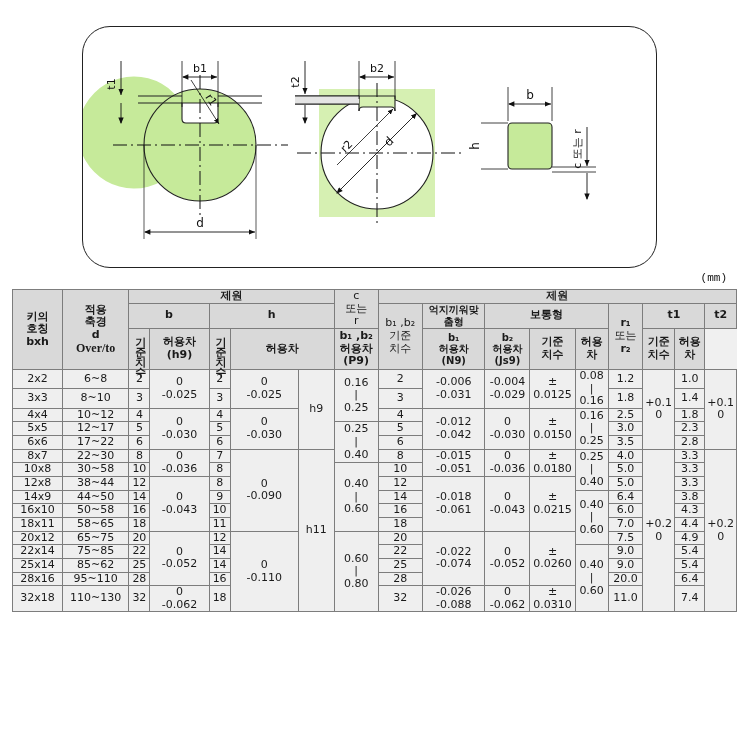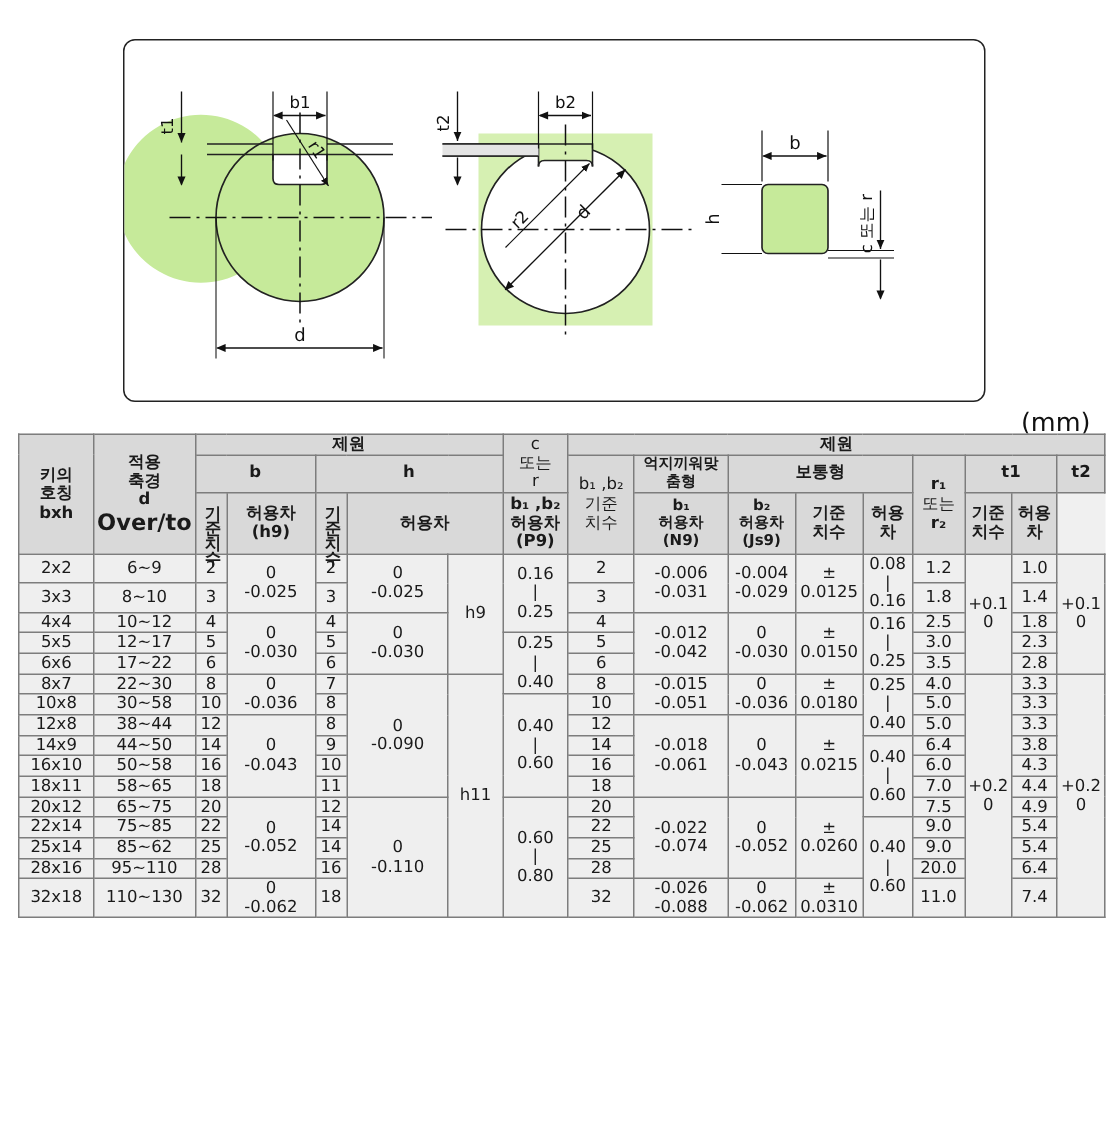--- a/index.html
+++ b/index.html
@@ -6,25 +6,25 @@
   body{
     width:737px;height:751px;
     background:#ffffff;
     font-family:"DejaVu Sans","Liberation Sans",sans-serif;
     font-size:11px;color:#111;
     overflow:hidden;
   }
   
   #diagram-panel{
     position:absolute;left:82px;top:26px;width:573px;height:240px;
-    border:1.6px solid #222;border-radius:8px;background:#fff;
+    border:1.6px solid #222;border-radius:28px;background:#fff;
   }
   #diagram-svg{position:absolute;left:0;top:0;}
   .unit-label{
-    position:absolute;right:10px;top:272px;font-size:17px;color:#111;
+    position:absolute;right:10px;top:272px;font-size:11px;color:#111;font-family:Liberation Mono, monospace;
   }
   
   #spec-table{
     position:absolute;left:12px;top:289px;
     border-collapse:collapse;
     table-layout:fixed;
     background:#f0f0f0;
   }
   #spec-table td,#spec-table th{
     border:1.3px solid #7d7d7d;
@@ -41,21 +41,21 @@
   td.vert{
     writing-mode:vertical-rl;
     text-orientation:upright;
     letter-spacing:-1px;
     line-height:1;
     padding:1px 0;
     font-weight:bold;
   }
   .two-line{line-height:1.25;}
   .rng{line-height:1.15;}
-  .note{font-size:15px;}
+  .note{font-size:12px;font-family:Liberation Serif, serif;}
 </style>
 </head>
 <body>
 
 <div id="diagram-panel">
   <svg id="diagram-svg" width="573" height="240" viewBox="0 0 573 240">
     <defs>
       <marker id="ar" markerWidth="8" markerHeight="8" refX="7" refY="3" orient="auto">
         <path d="M0,0 L7,3 L0,6 z" fill="#111"></path>
       </marker>
@@ -253,21 +253,21 @@
       </td>
       <td>
         <span>허용</span><br>
         <span>차</span>
       </td>
     </tr>
   </thead>
   <tbody id="table-body">
       <tr>
         <td>2x2</td>
-        <td>6~9</td>
+        <td>6~8</td>
         <td>2</td>
         <td rowspan="2" class="white two-line">0<br>-0.025</td>
         <td>2</td>
         <td rowspan="2" class="white two-line">0<br>-0.025</td>
         <td rowspan="5" class="white">h9</td>
         <td rowspan="3" class="white rng">0.16<br>|<br>0.25</td>
         <td>2</td>
         <td rowspan="2" class="two-line">-0.006<br>-0.031</td>
         <td rowspan="2" class="two-line">-0.004<br>-0.029</td>
         <td rowspan="2" class="two-line">±<br>0.0125</td>

